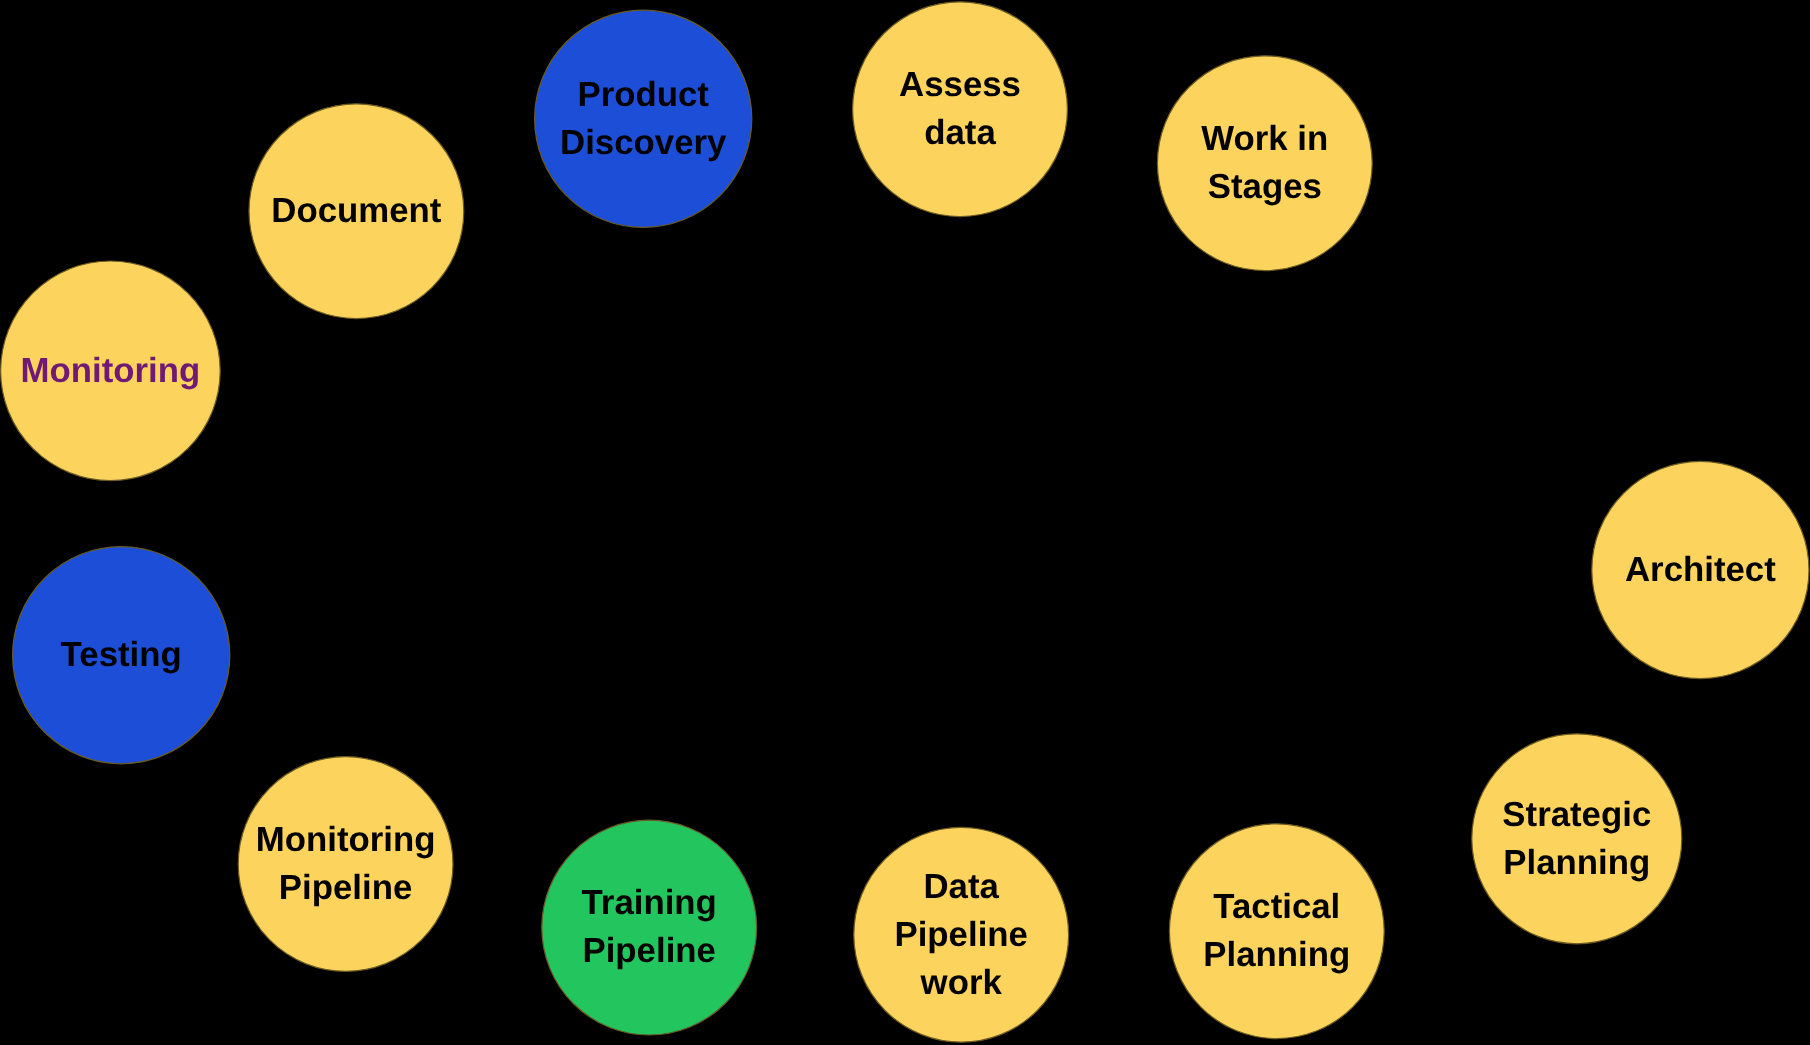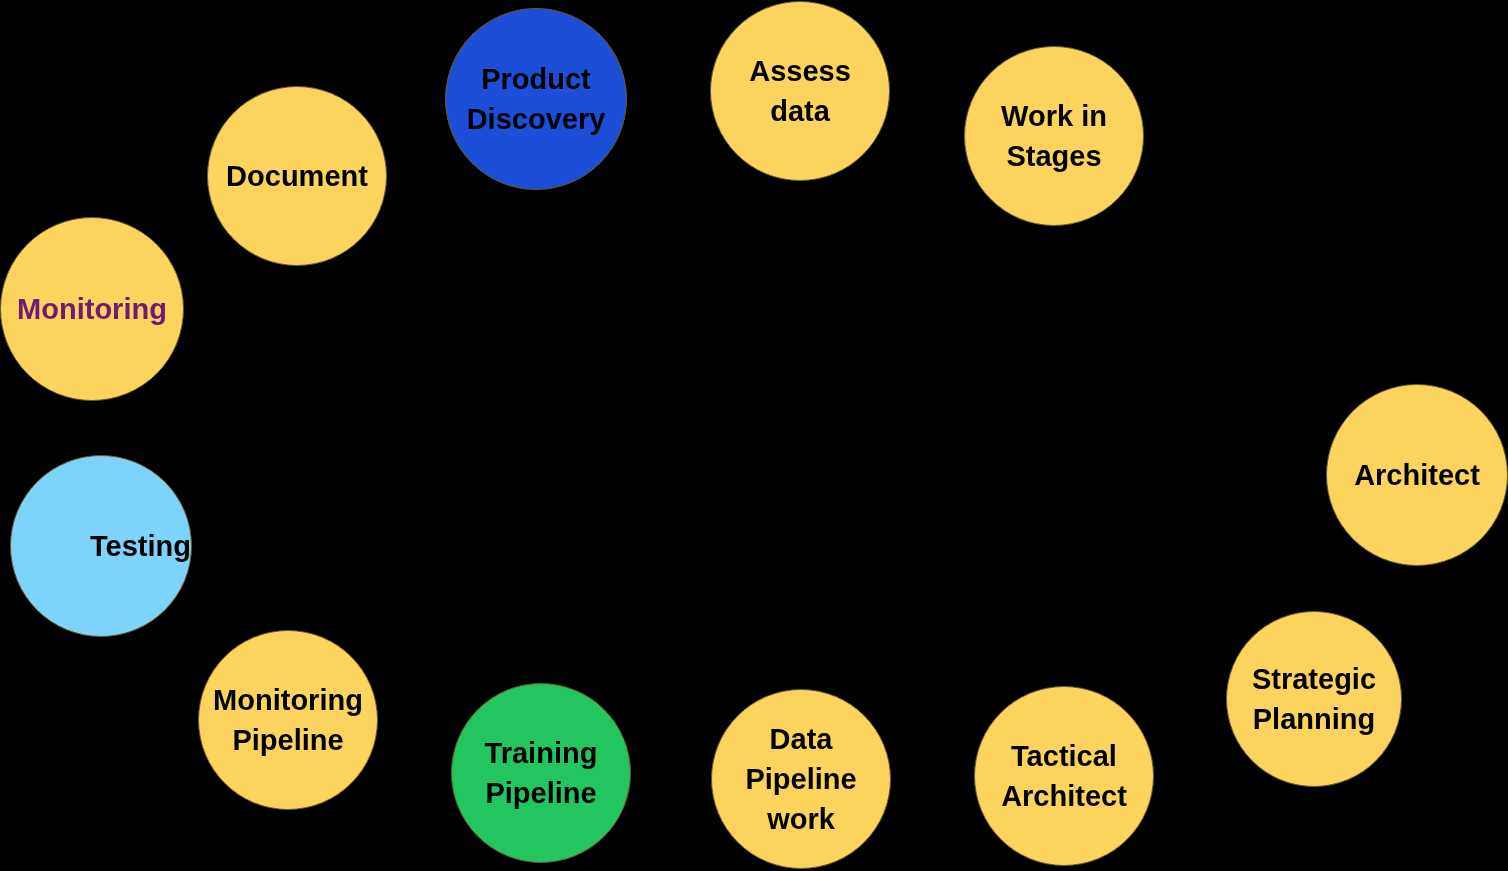--- a/index.html
+++ b/index.html
@@ -49,36 +49,36 @@
     </div>
     <div class="node" style="left: 1326px; top: 384px; width: 182px; height: 182px; background: rgb(252, 211, 93); border-color: rgb(107, 91, 34); color: rgb(0, 0, 0);">
       <span class="node-label">Architect</span>
     </div>
     <div class="node" style="left: 1226px; top: 611px; width: 176px; height: 176px; background: rgb(252, 211, 93); border-color: rgb(107, 91, 34); color: rgb(0, 0, 0);">
       <span class="node-label">Strategic
 Planning</span>
     </div>
     <div class="node" style="left: 974px; top: 686px; width: 180px; height: 180px; background: rgb(252, 211, 93); border-color: rgb(107, 91, 34); color: rgb(0, 0, 0);">
       <span class="node-label">Tactical
-Architect</span>
+Planning</span>
     </div>
     <div class="node" style="left: 711px; top: 689px; width: 180px; height: 180px; background: rgb(252, 211, 93); border-color: rgb(107, 91, 34); color: rgb(0, 0, 0);">
       <span class="node-label">Data
 Pipeline
 work</span>
     </div>
     <div class="node" style="left: 451px; top: 683px; width: 180px; height: 180px; background: #22c55e; border-color: rgb(107, 91, 34); color: rgb(0, 0, 0);">
       <span class="node-label">Training
 Pipeline</span>
     </div>
     <div class="node" style="left: 198px; top: 630px; width: 180px; height: 180px; background: rgb(252, 211, 93); border-color: rgb(107, 91, 34); color: rgb(0, 0, 0);">
       <span class="node-label">Monitoring
 Pipeline</span>
     </div>
-    <div class="node" style="left: 10px; top: 455px; width: 182px; height: 182px; background: #7dd3fc; border-color: rgb(107, 91, 34); color: rgb(0, 0, 0); justify-content: flex-end;">
+    <div class="node" style="left: 10px; top: 455px; width: 182px; height: 182px; background: #1d4ed8; border-color: rgb(107, 91, 34); color: rgb(0, 0, 0);">
       <span class="node-label">Testing</span>
     </div>
     <div class="node" style="left: 0; top: 217px; width: 184px; height: 184px; background: rgb(252, 211, 93); border-color: rgb(107, 91, 34); color: #701a75;">
       <span class="node-label">Monitoring</span>
     </div>
     <div class="node" style="left: 207px; top: 86px; width: 180px; height: 180px; background: rgb(252, 211, 93); border-color: rgb(107, 91, 34); color: rgb(0, 0, 0);">
       <span class="node-label">Document</span>
     </div>
     <div class="node" style="left: 445px; top: 8px; width: 182px; height: 182px; background: #1d4ed8; border-color: rgb(107, 91, 34); color: rgb(0, 0, 0); align-items: center;">
       <span class="node-label">Product

